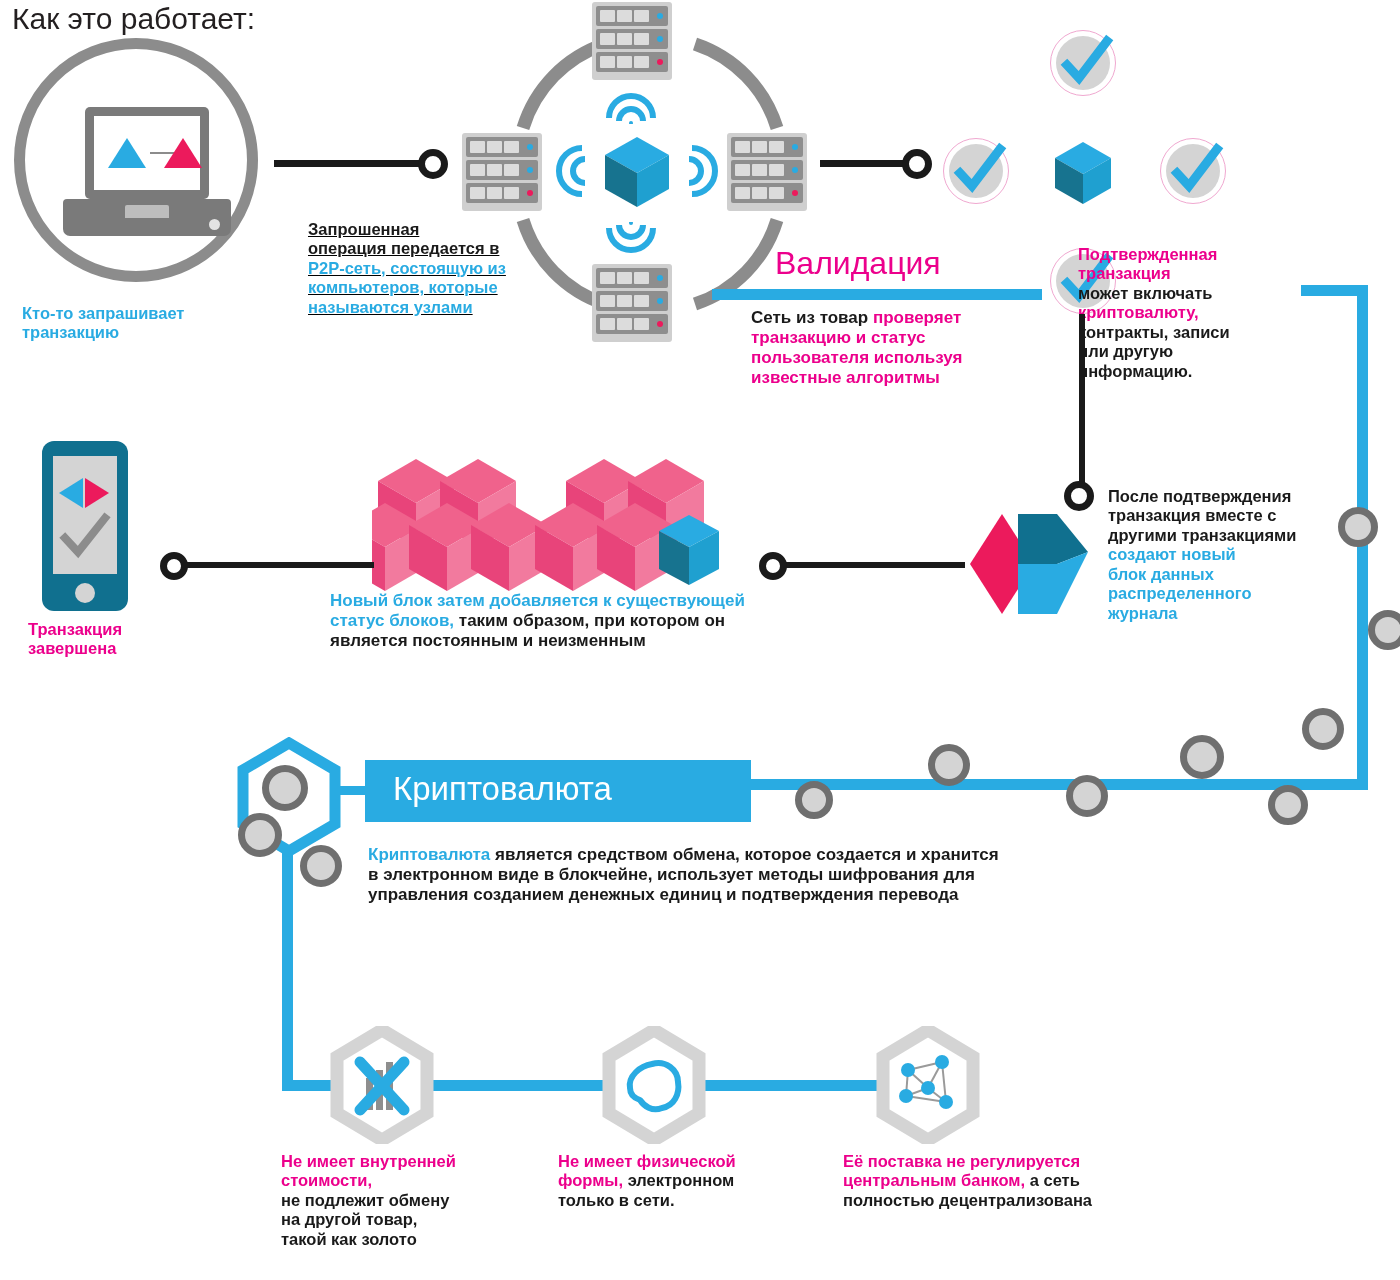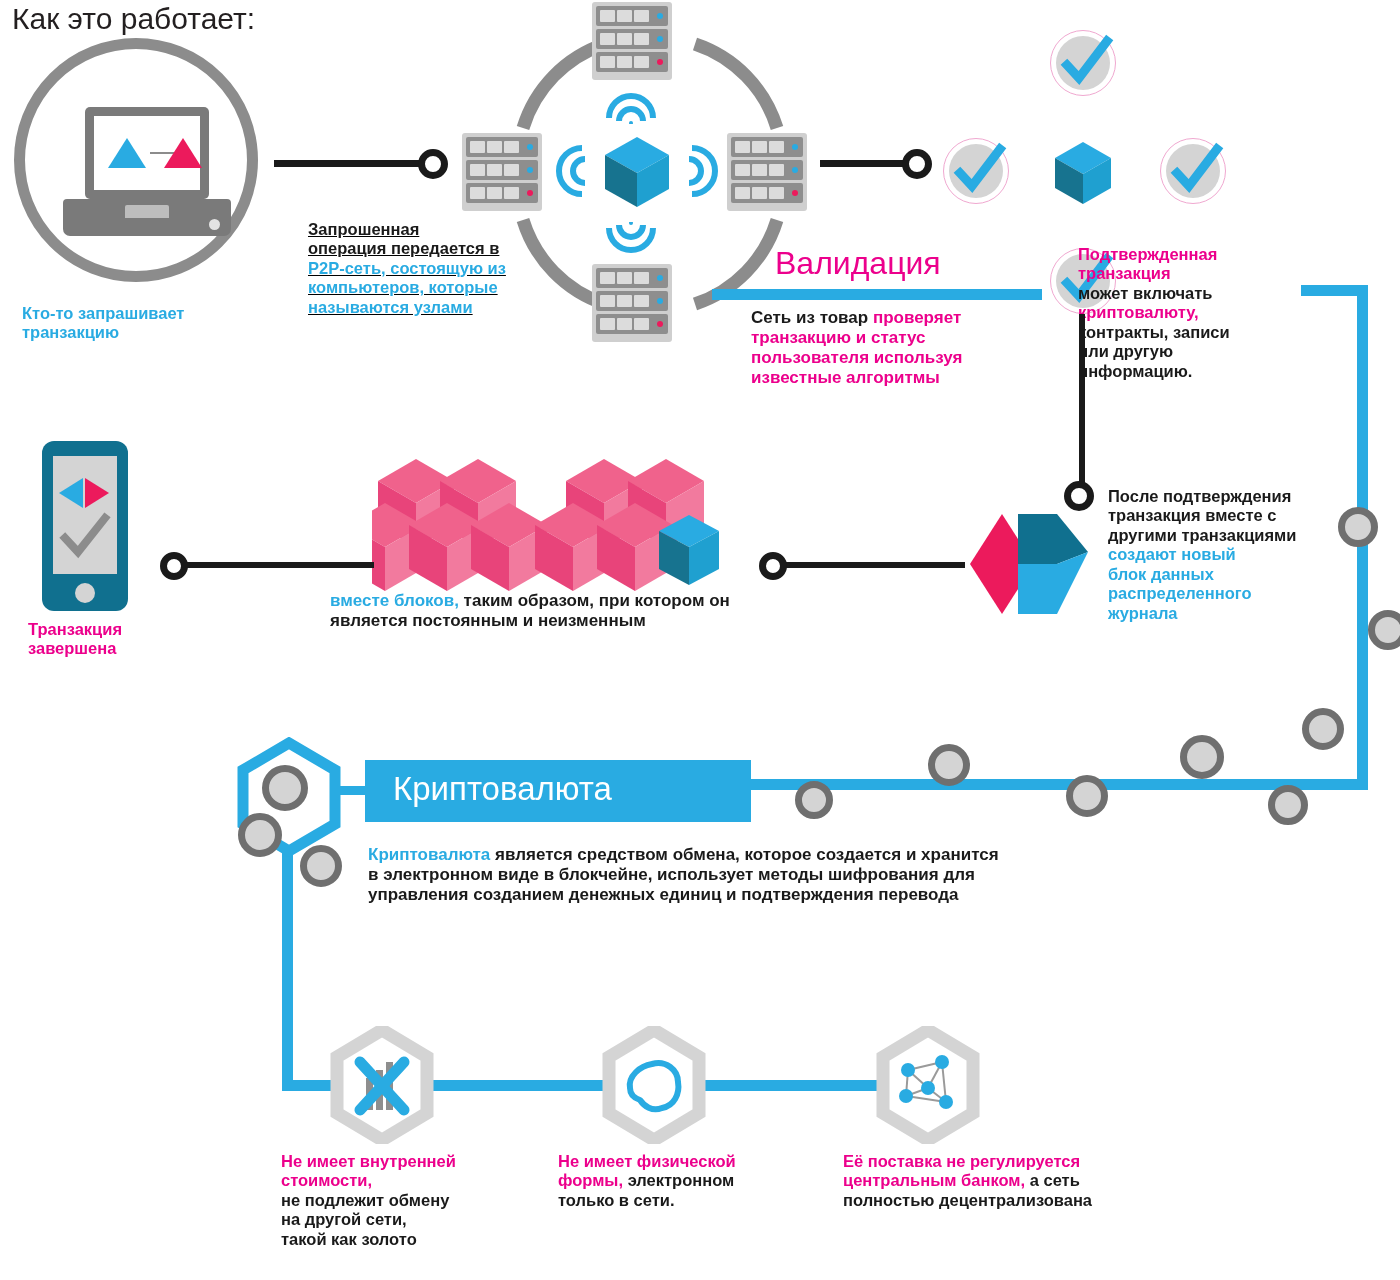--- a/index.html
+++ b/index.html
@@ -364,21 +364,22 @@
 
     <g transform="translate(281,56)">
       <polygon points="36,4 66,20 36,36 6,20" fill="#29ABE2"></polygon>
       <polygon points="6,20 36,36 36,74 6,58" fill="#17738F"></polygon>
       <polygon points="66,20 36,36 36,74 66,58" fill="#1FA0D0"></polygon>
     </g>
   </g>
 </svg>
 
 <div class="abs tb sz17" style="left:330px;top:591px;width:540px;">
-  <div><span class="cyan">вместе блоков,</span><span class="black"> таким образом, при котором он</span></div>
+  <div class="cyan">Новый блок затем добавляется к существующей</div>
+  <div><span class="cyan">статус блоков,</span><span class="black"> таким образом, при котором он</span></div>
   <div class="black">является постоянным и неизменным</div>
 </div>
 
 <div class="abs" id="phone-body">
   <div id="phone-screen">
     <svg style="position:absolute;left:0;top:0;" width="64" height="118">
       <polygon points="30,22 30,52 6,37" fill="#29ABE2"></polygon>
       <polygon points="32,22 32,52 56,37" fill="#EC1A5C"></polygon>
       <path d="M 12 82 L 25 96 L 52 62" stroke="#8c8c8c" stroke-width="8" fill="none" stroke-linecap="square"></path>
     </svg>
@@ -469,21 +470,21 @@
     <circle cx="32" cy="36" r="7" fill="#29ABE2"></circle>
     <circle cx="10" cy="44" r="7" fill="#29ABE2"></circle>
     <circle cx="50" cy="50" r="7" fill="#29ABE2"></circle>
   </svg>
 </div>
 
 <div class="abs tb sz16" style="left:281px;top:1152px;width:250px;">
   <div class="magenta">Не имеет внутренней</div>
   <div class="magenta">стоимости,</div>
   <div class="black">не подлежит обмену</div>
-  <div class="black">на другой сети,</div>
+  <div class="black">на другой товар,</div>
   <div class="black">такой как золото</div>
 </div>
 
 <div class="abs tb sz16" style="left:558px;top:1152px;width:250px;">
   <div class="magenta">Не имеет физической</div>
   <div><span class="magenta">формы,</span><span class="black"> электронном</span></div>
   <div class="black">только в сети.</div>
 </div>
 
 <div class="abs tb sz16" style="left:843px;top:1152px;width:330px;">

